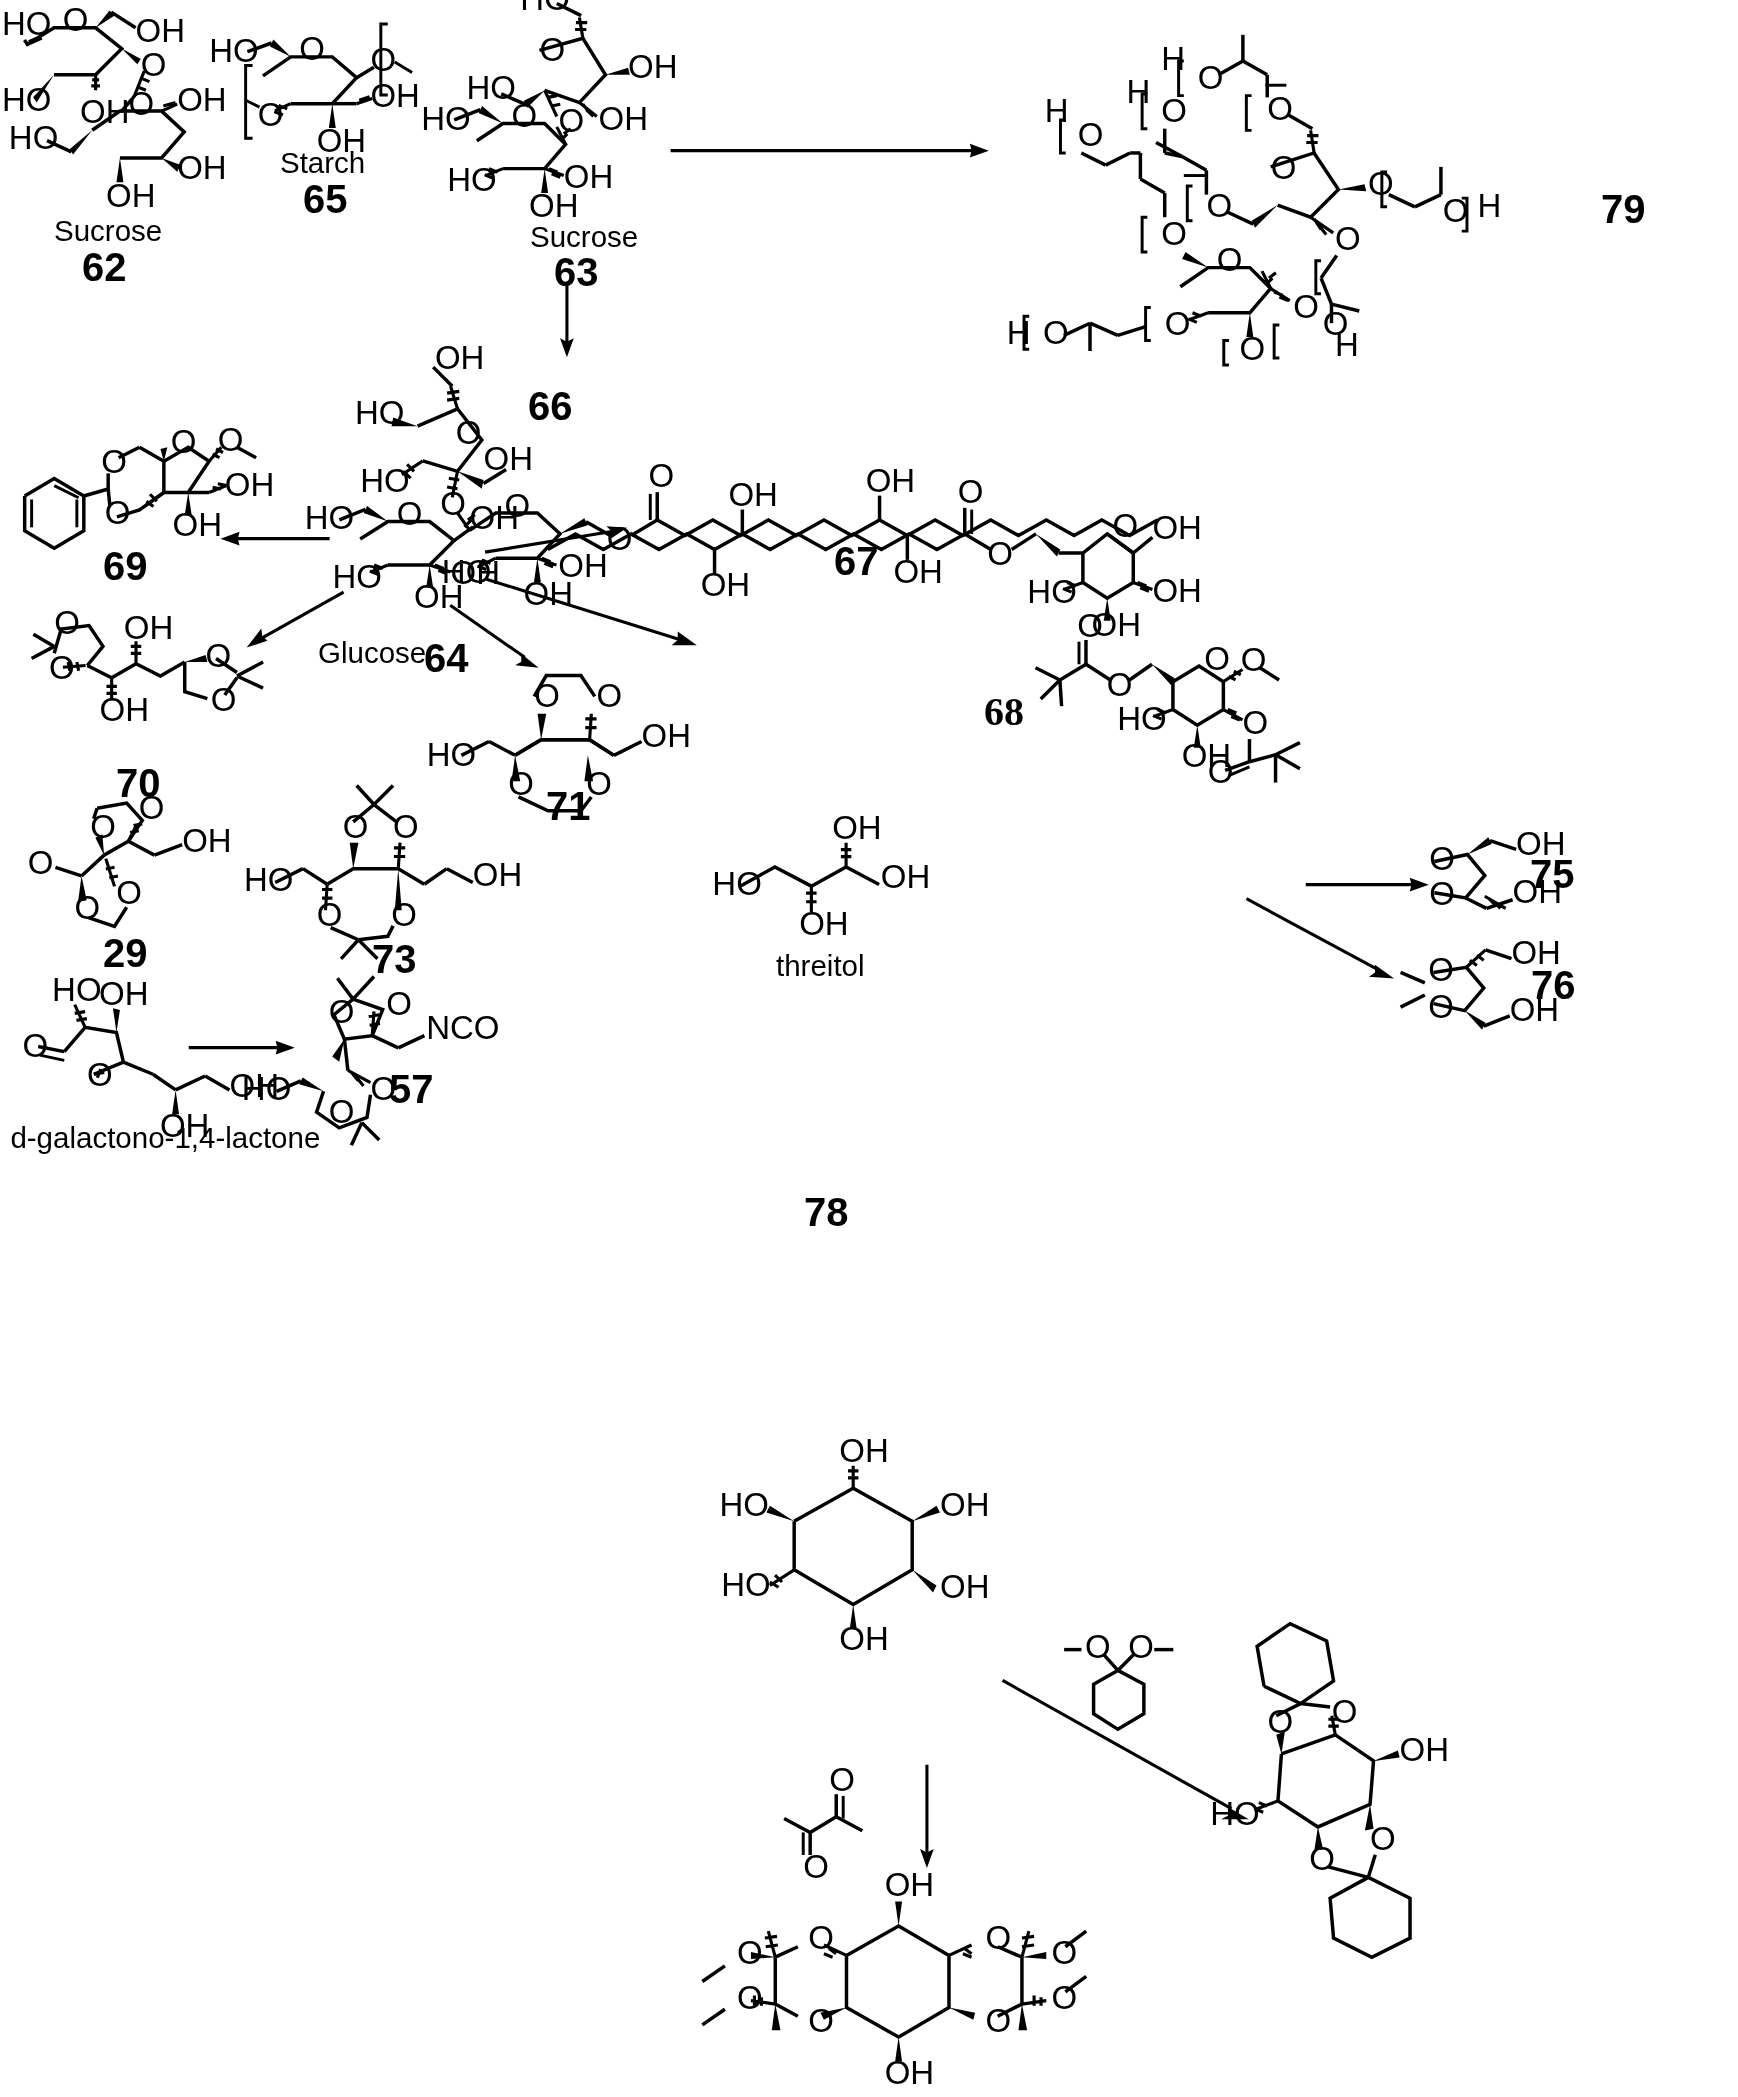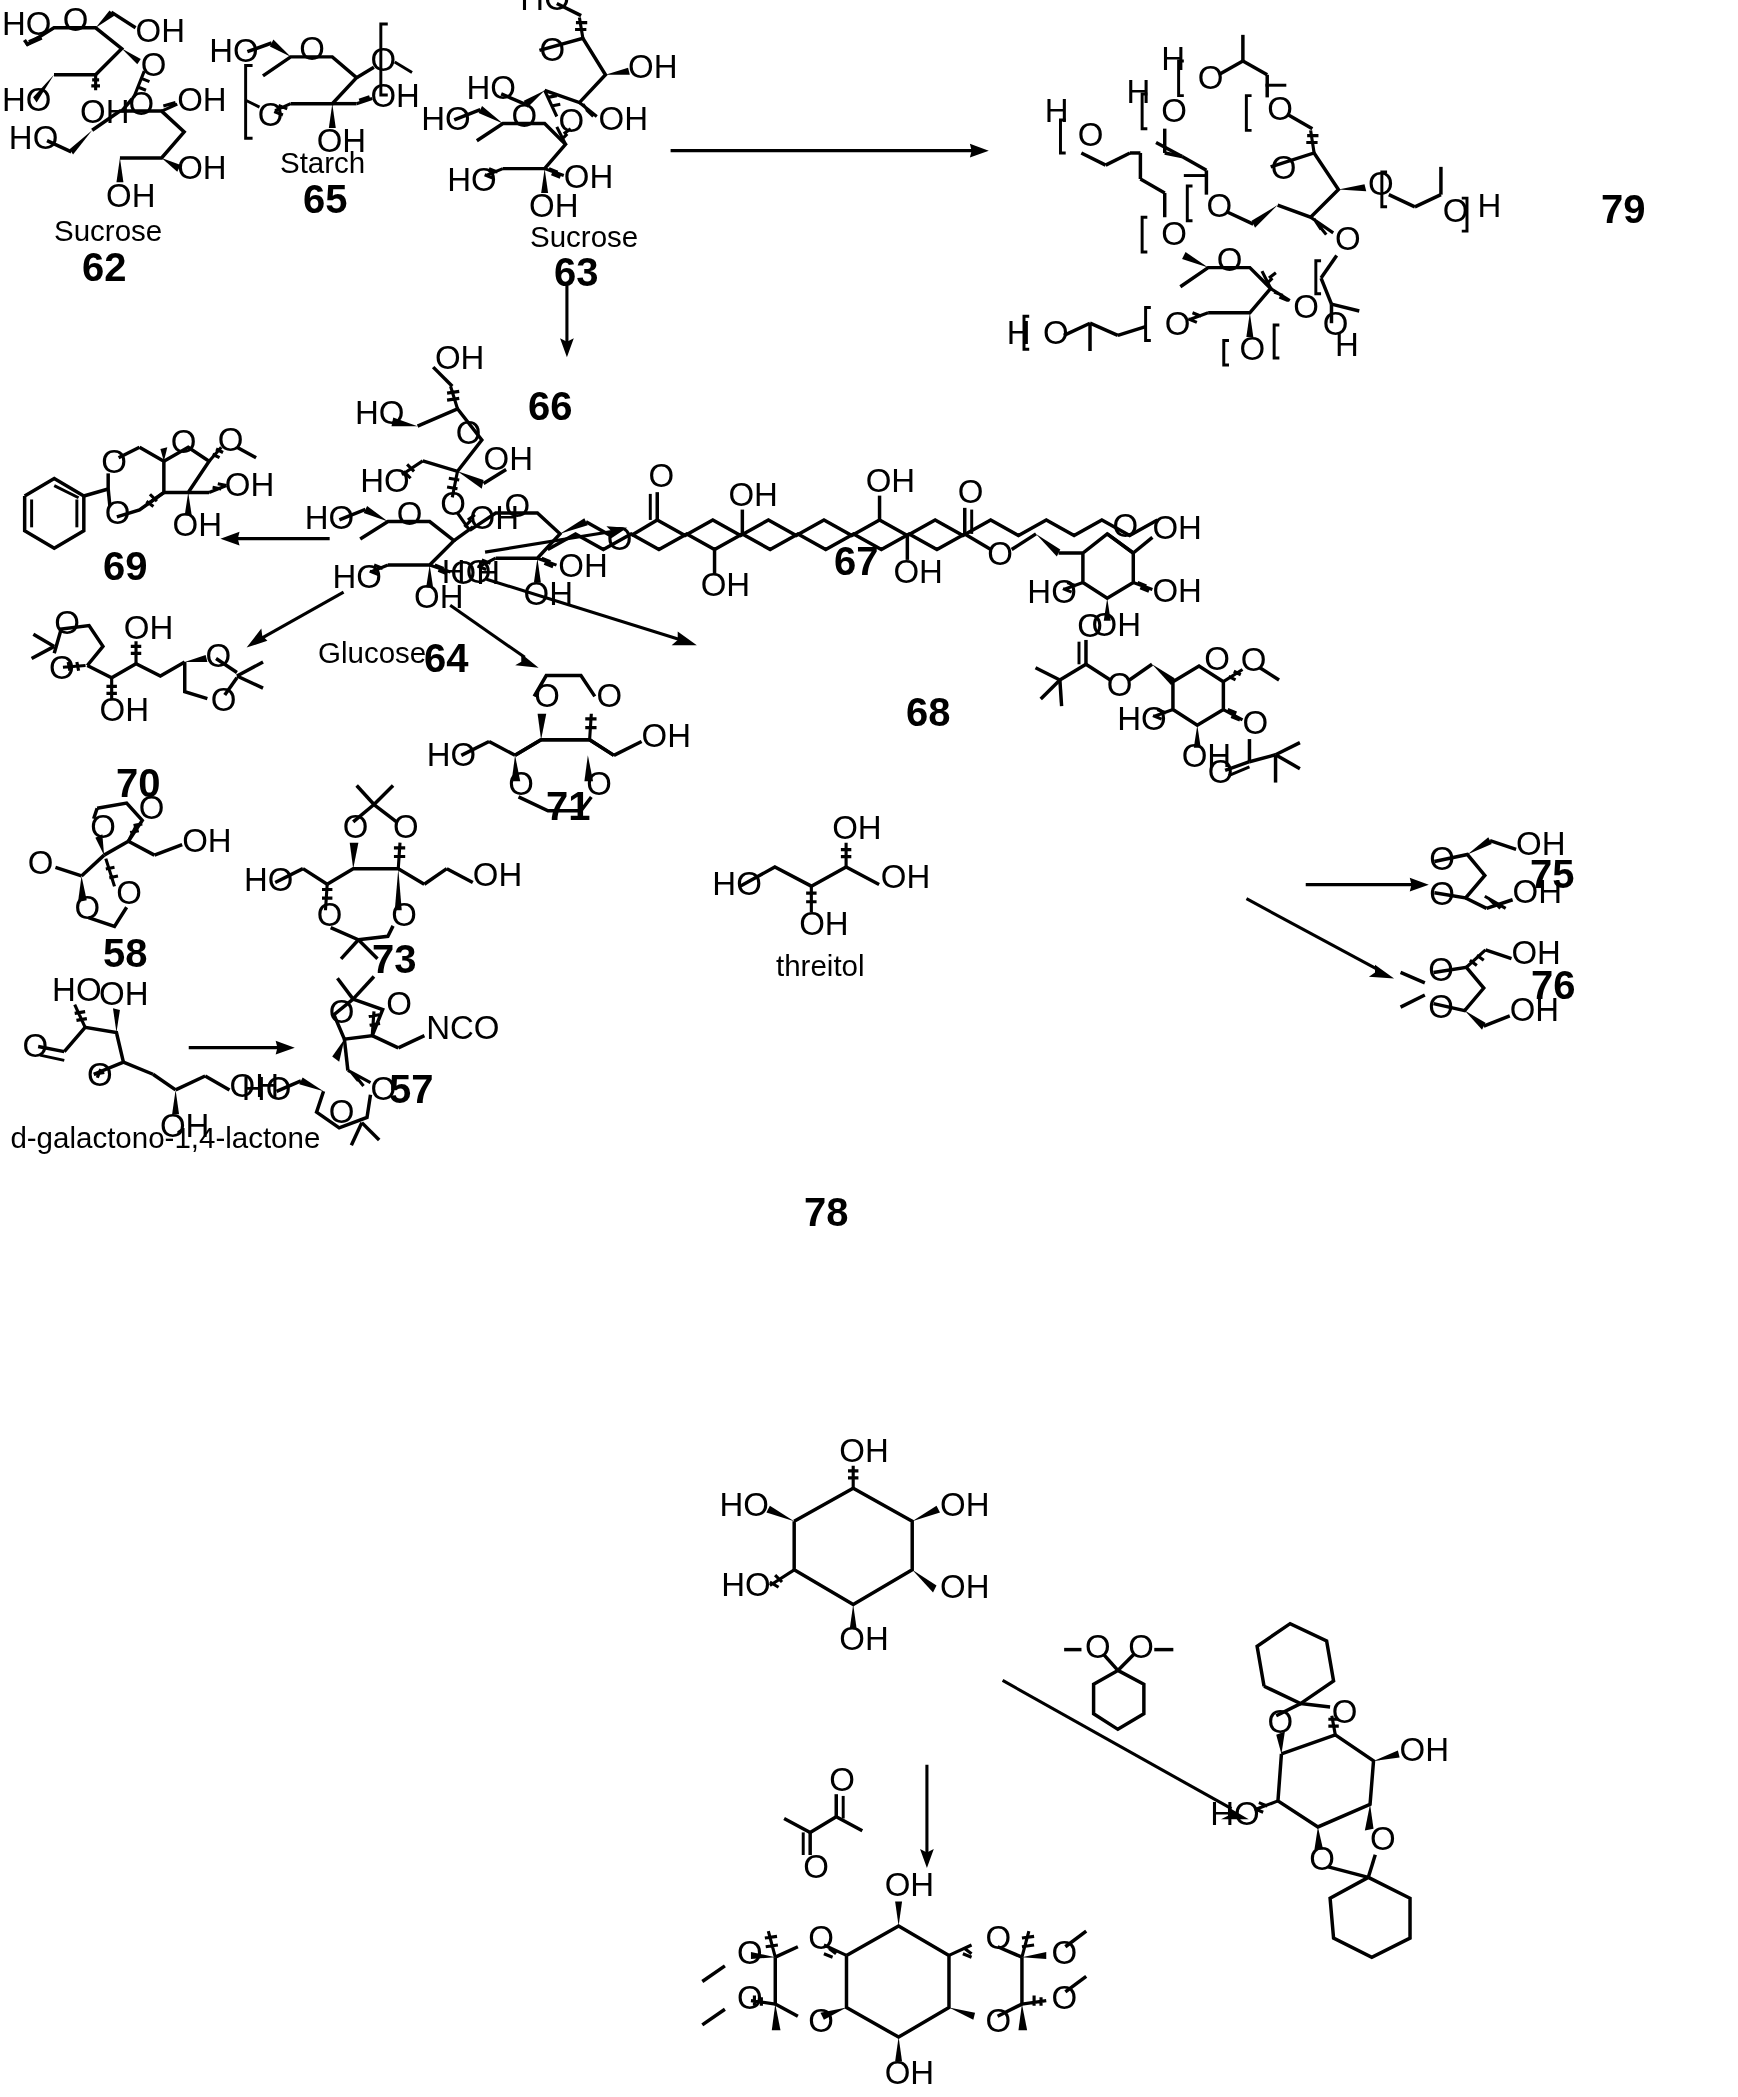--- a/index.html
+++ b/index.html
@@ -428,21 +428,21 @@
     <text class="ar" x="234" y="114" text-anchor="start">O</text>
     <line class="bond" x1="242" y1="130" x2="242" y2="156"></line>
     <line class="bond" x1="242" y1="156" x2="214" y2="166"></line>
     <line class="thin" x1="242" y1="162" x2="218" y2="172"></line>
     <text class="ar" x="194" y="170" text-anchor="start">O</text>
     <line class="bond" x1="242" y1="156" x2="272" y2="148"></line>
     <line class="bond" x1="272" y1="148" x2="300" y2="134"></line>
     <line class="bond" x1="272" y1="148" x2="272" y2="180"></line>
     <line class="bond" x1="272" y1="148" x2="300" y2="164"></line>
   </svg>
-  <div class="lbl num" style="left:906px;top:692px;">68</div>
+  <div class="lbl num" style="left:984px;top:692px;font-family:Liberation Serif, serif;">68</div>
 
   <svg class="struct" style="left:8.7px;top:608px;width:261px;height:122px" viewBox="0 0 300 140">
 
     <polyline class="bond" points="52,52 60,24 92,20 108,44 90,66"></polyline>
     <text class="ar" x="52" y="20">O</text>
     <text class="ar" x="46" y="72">O</text>
     <line class="bond" x1="52" y1="44" x2="28" y2="30"></line>
     <line class="bond" x1="52" y1="44" x2="26" y2="58"></line>
     <path class="hash" d="M62,68 L88,66 M68,62 L70,72 M78,62 L80,72"></path>
 
@@ -510,21 +510,21 @@
     <line class="bond" x1="60" y1="84" x2="34" y2="108"></line>
     <line class="bond" x1="34" y1="108" x2="4" y2="98"></line>
     <text class="ar" x="-28" y="96" text-anchor="start">O</text>
 
     <polygon class="wedge" points="34,108 30,138 40,136"></polygon>
     <text class="ar" x="26" y="148">O</text>
     <path class="hash" d="M62,88 L72,120 M62,100 L72,98 M66,110 L76,108"></path>
     <text class="ar" x="74" y="130">O</text>
     <polyline class="bond" points="42,156 72,166 86,144"></polyline>
   </svg>
-  <div class="lbl num" style="left:103px;top:933px;">58</div>
+  <div class="lbl num" style="left:103px;top:933px;">29</div>
 
   <svg class="struct" style="left:261px;top:782px;width:226px;height:156px" viewBox="0 0 260 180">
 
     <line class="bond" x1="130" y1="26" x2="110" y2="4"></line>
     <line class="bond" x1="130" y1="26" x2="152" y2="4"></line>
     <line class="bond" x1="130" y1="26" x2="106" y2="46"></line>
     <line class="bond" x1="130" y1="26" x2="156" y2="46"></line>
     <text class="ar" x="94" y="54">O</text>
     <text class="ar" x="152" y="54">O</text>
     <polygon class="wedge" points="106,100 102,70 112,70"></polygon>

